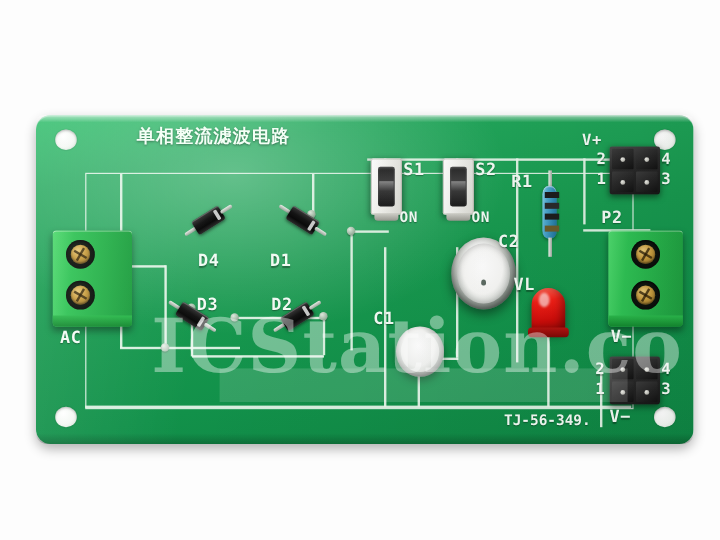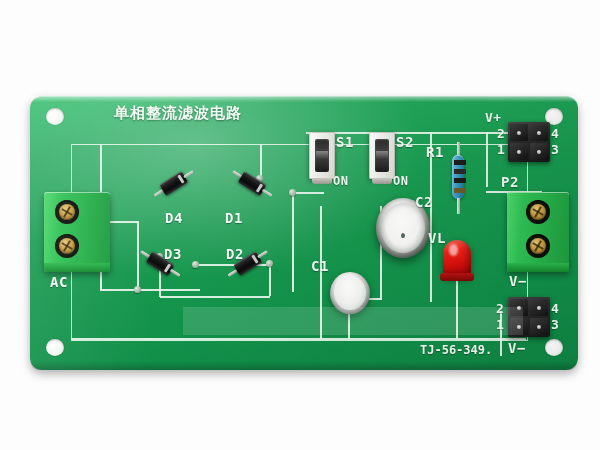--- a/index.html
+++ b/index.html
@@ -389,14 +389,15 @@
     <div class="silk" style="left:466px;top:221px;font-size:13px;font-weight:700;">1</div>
     <div class="silk" style="left:521px;top:205px;font-size:13px;font-weight:700;">4</div>
     <div class="silk" style="left:521px;top:221px;font-size:13px;font-weight:700;">3</div>
 
     <div class="silk" style="left:390px;top:247px;font-size:12px;font-weight:700;letter-spacing:0px;">TJ-56-349.</div>
     <div class="silk" style="left:478px;top:244px;font-size:14px;font-weight:700;">V−</div>
 
   </div>
 
   <div id="wm-url-band"></div>
+  <div class="wm" id="wm-big">ICStation.co</div>
 
 </div>
 
 </body></html>

